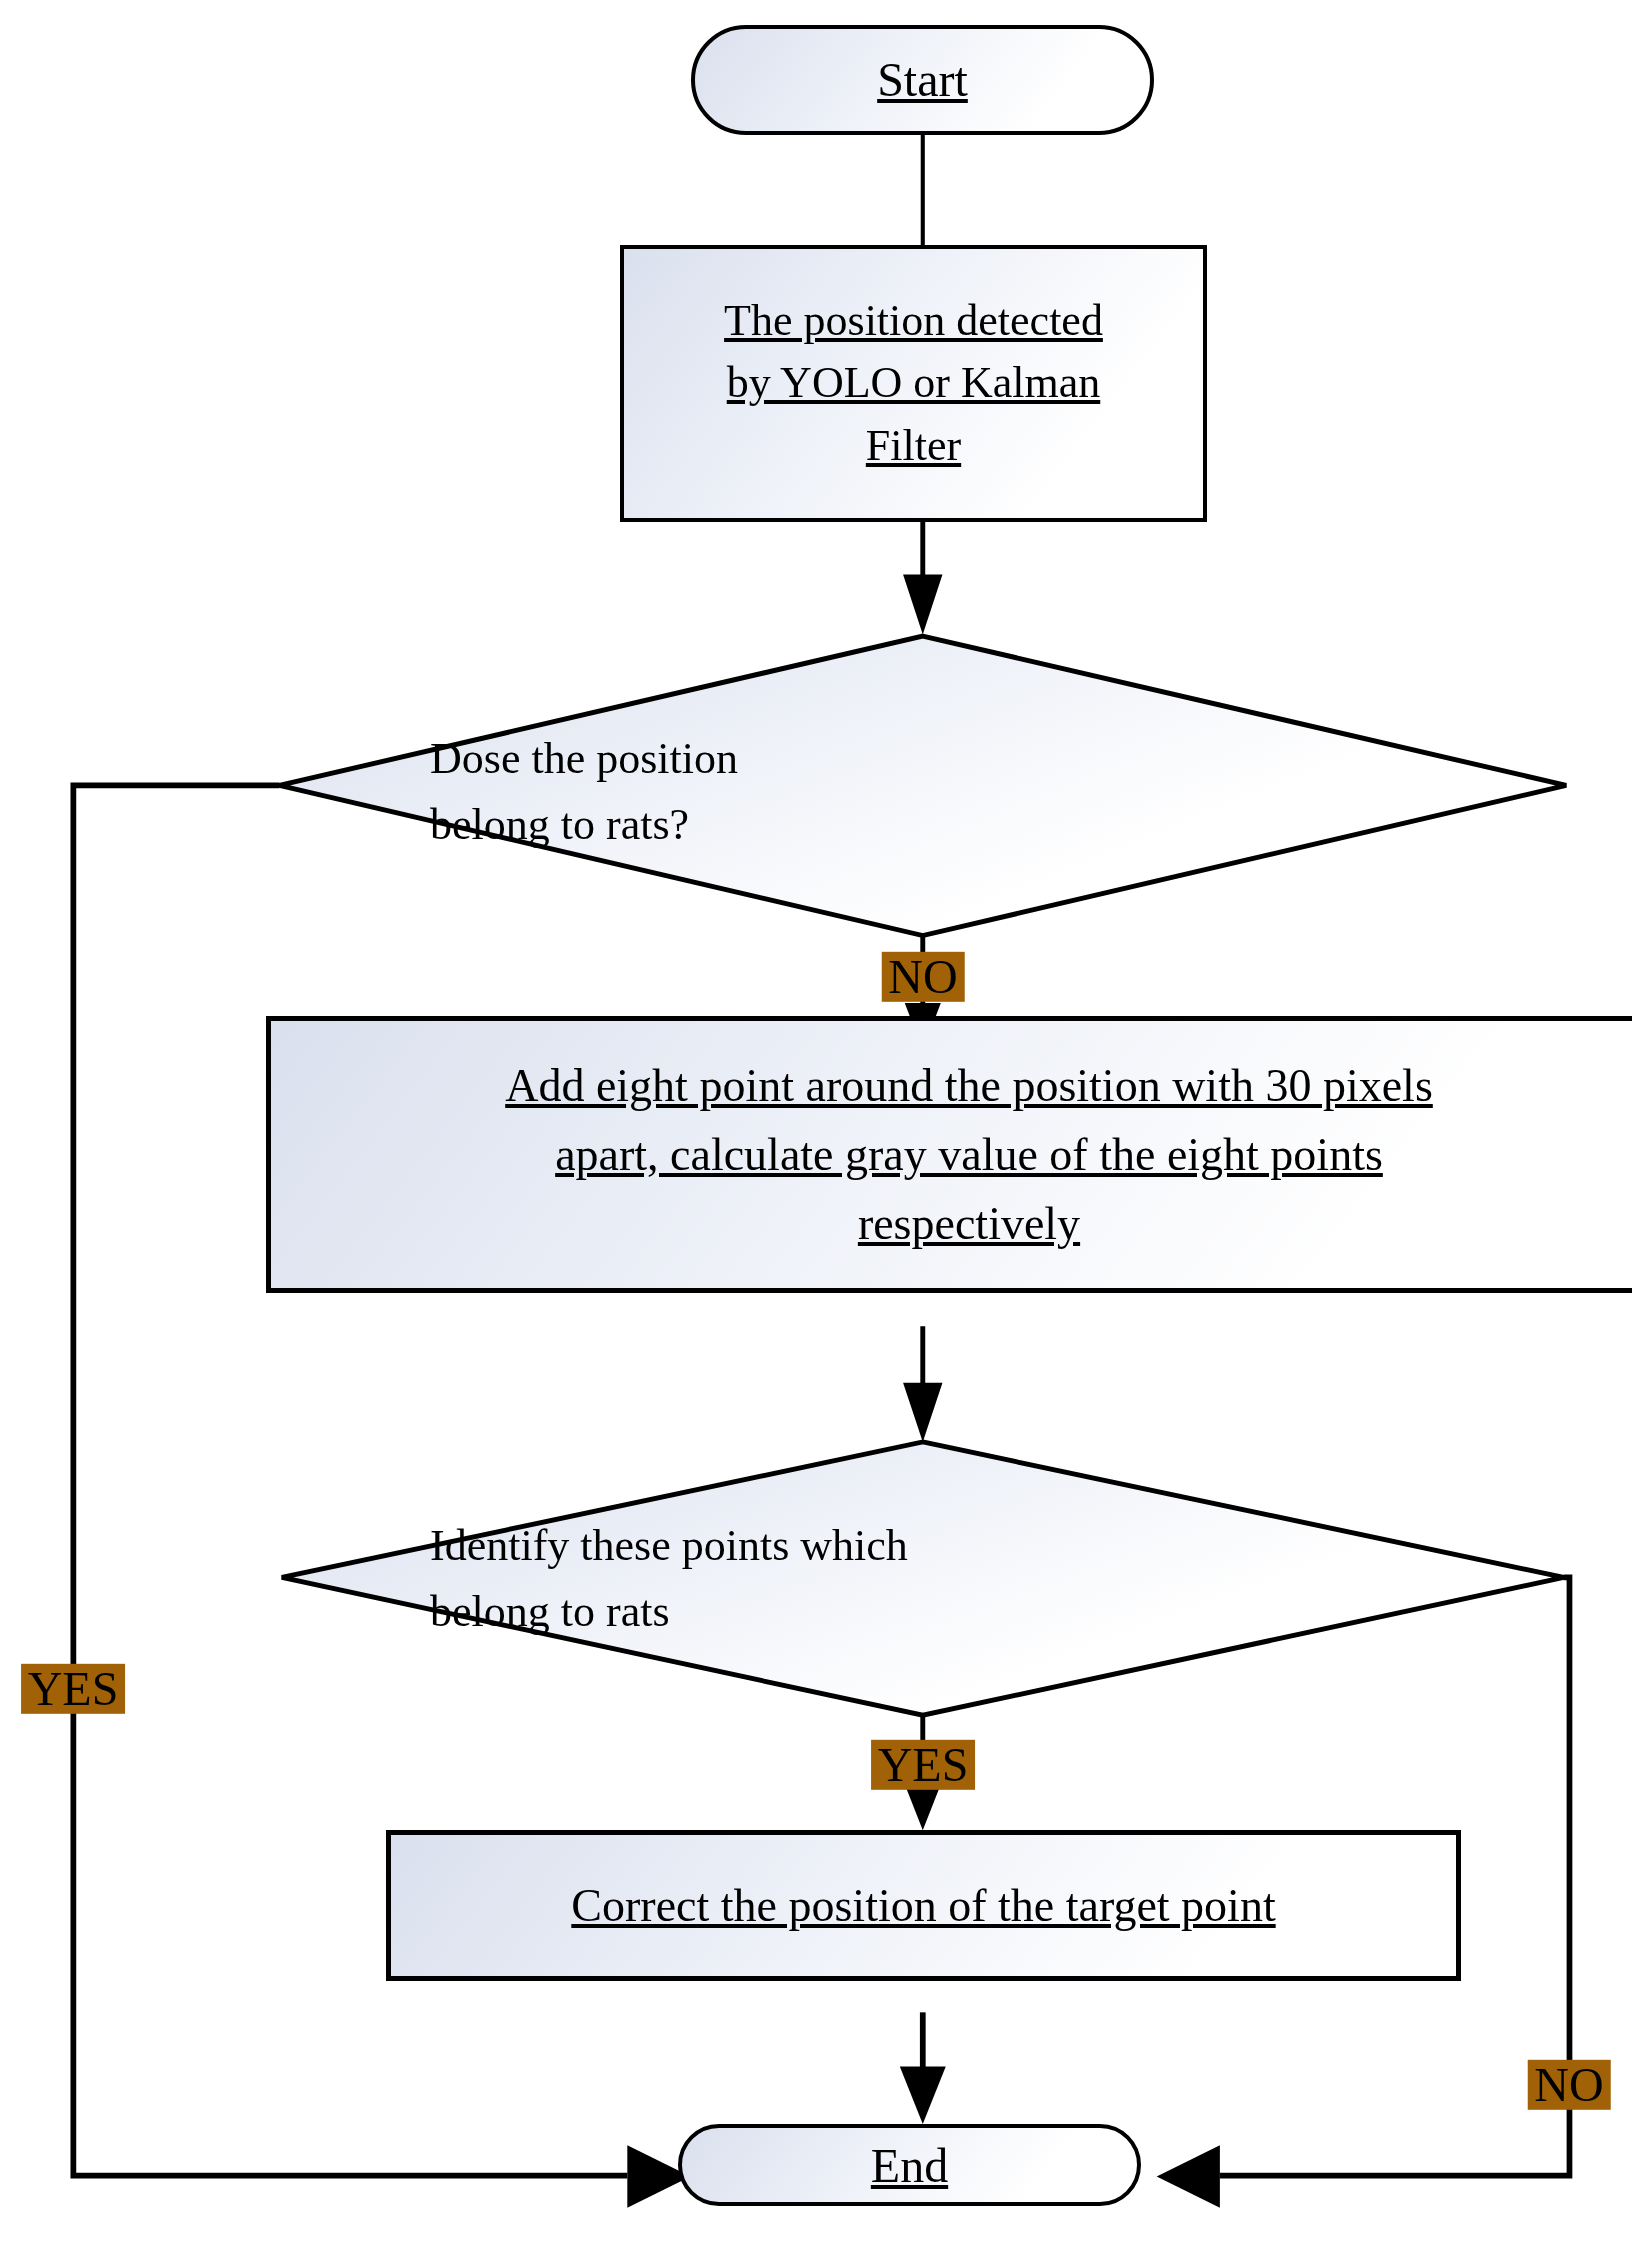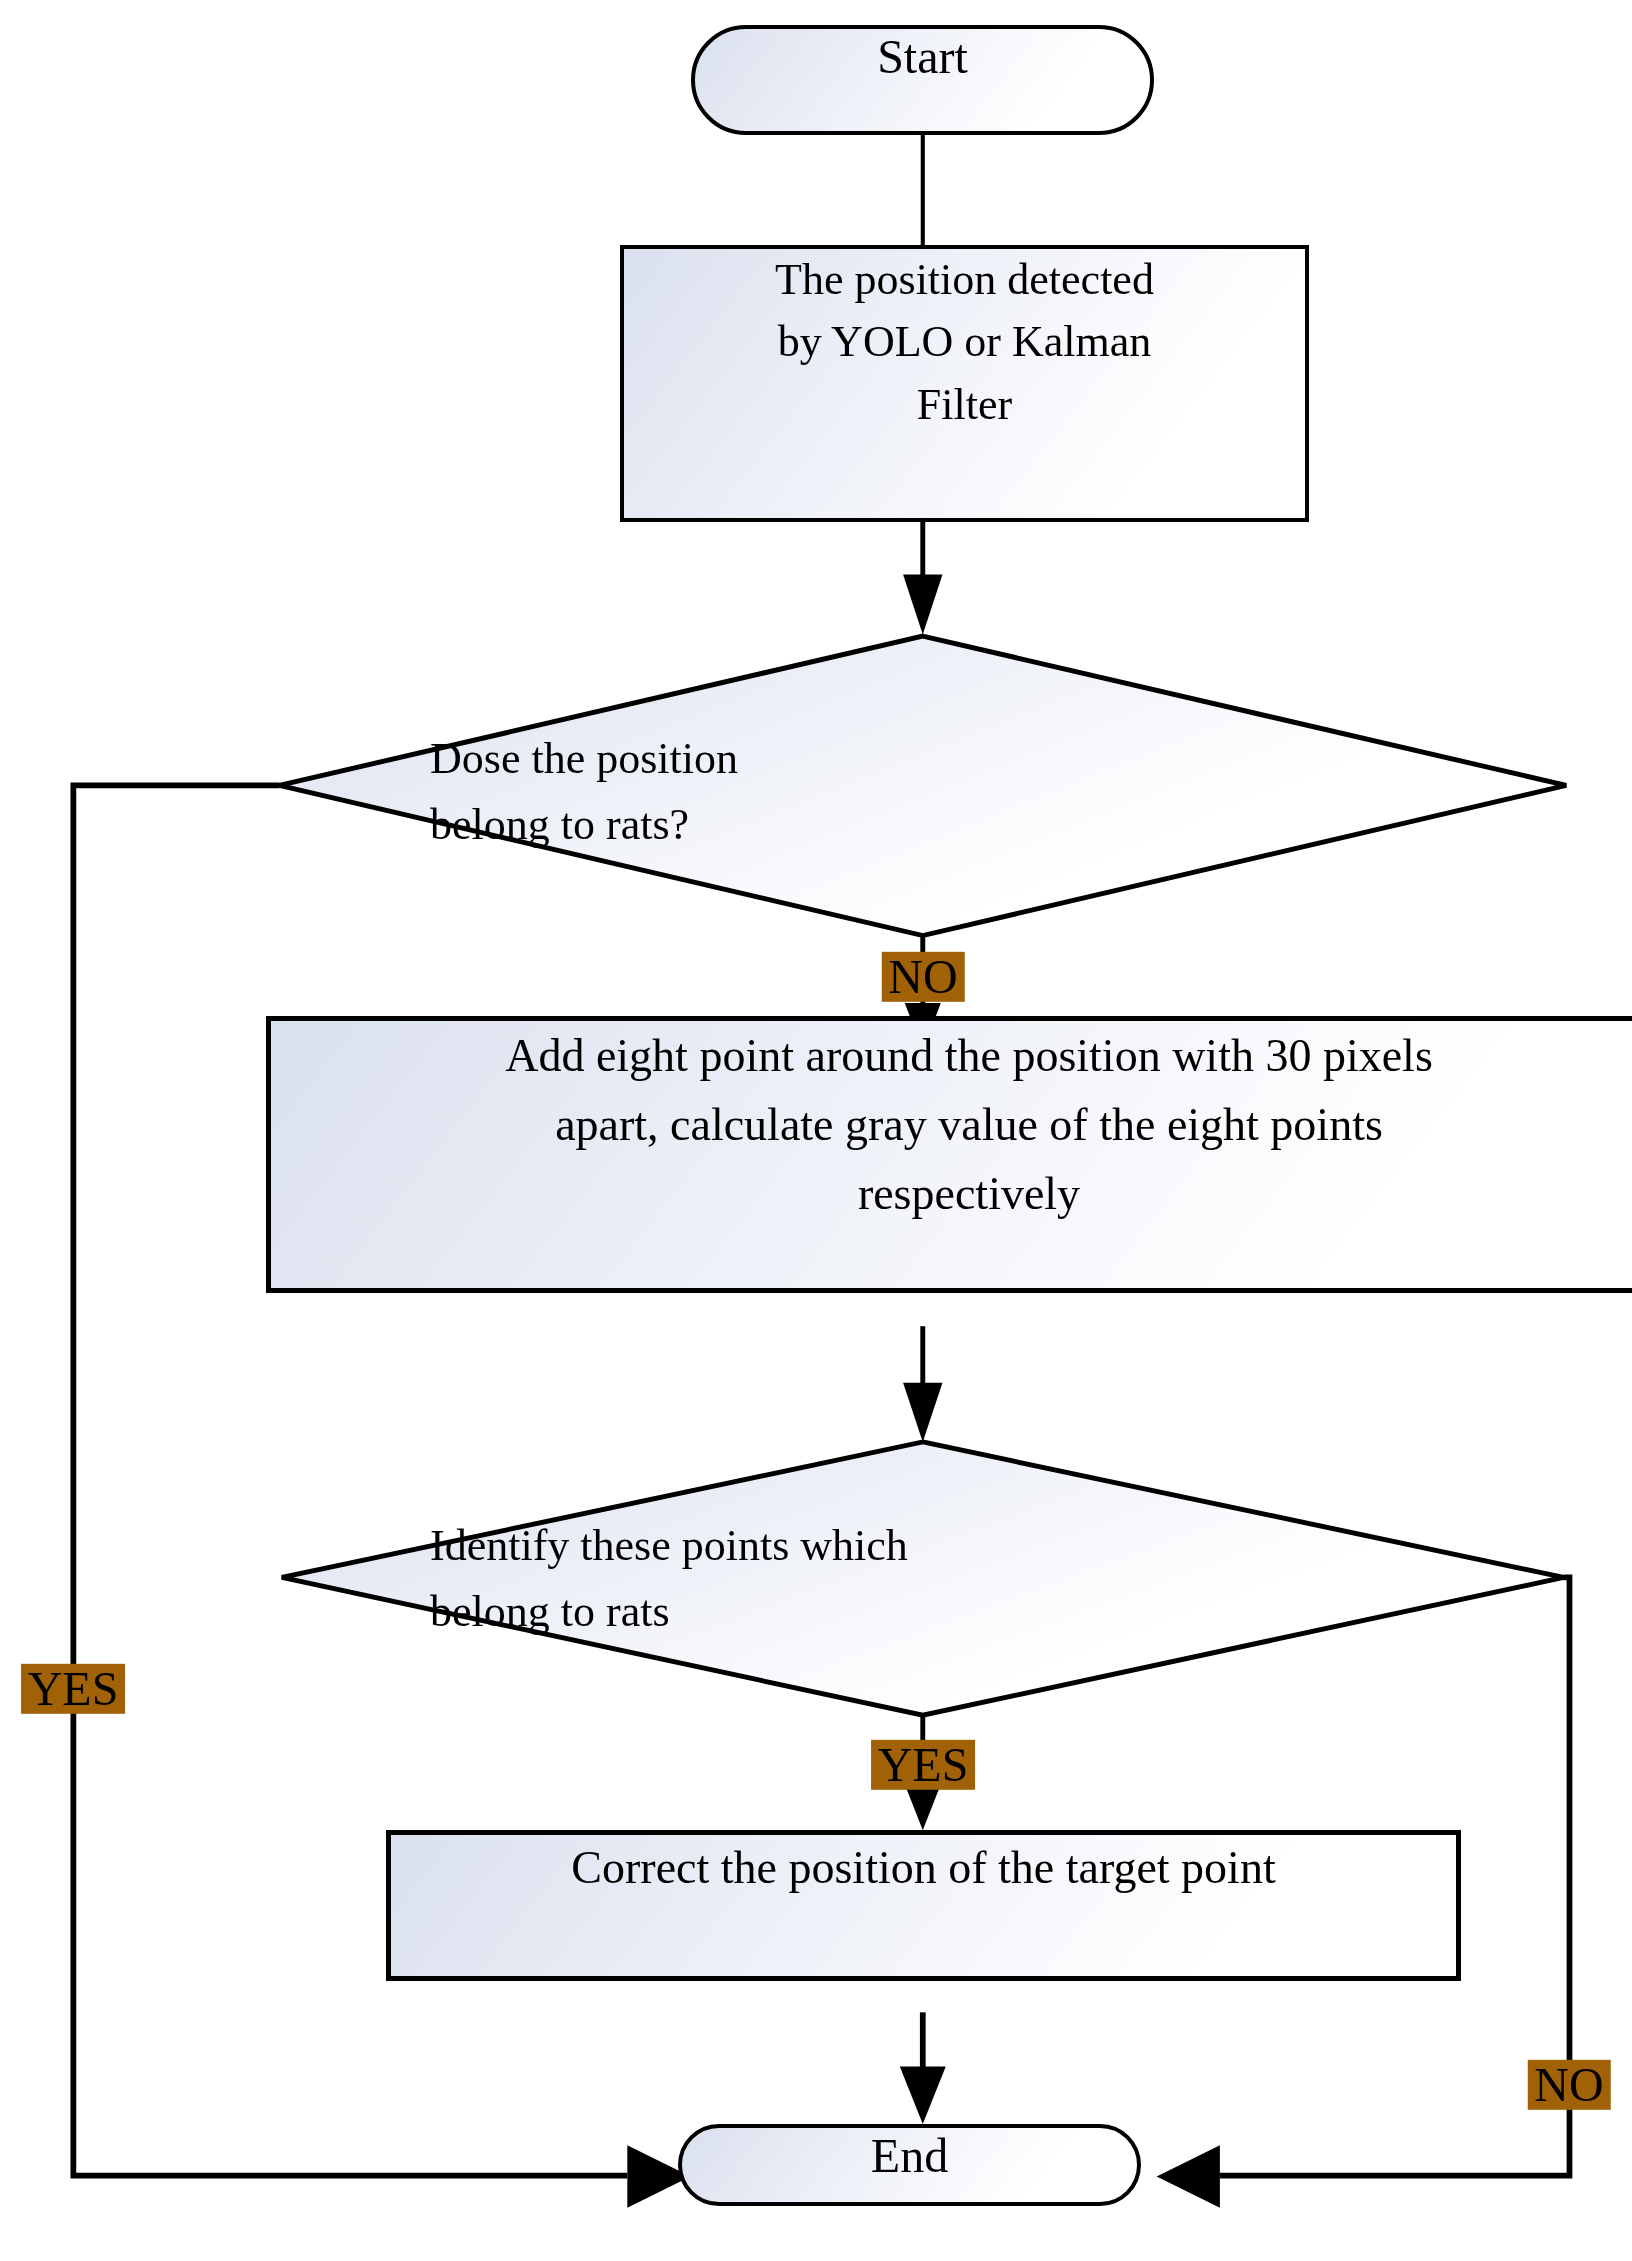--- a/index.html
+++ b/index.html
@@ -7,25 +7,26 @@
     position:relative;
     width:1633px;height:2261px;
     background:#ffffff;
     font-family:"Liberation Serif","DejaVu Serif",serif;
     color:#000;
     overflow:hidden;
   }
   #wires{position:absolute;left:0;top:0;z-index:0;}
   .shape{
     position:absolute;z-index:1;
-    display:flex;align-items:flex-start;justify-content:center;
+    display:flex;align-items:center;justify-content:center;
     background:linear-gradient(128deg,#dae0ee 0%,#eef1f8 40%,#ffffff 78%);
     border:4.9px solid #000;
     box-sizing:border-box;
     text-align:center;
+    text-decoration:underline;
   }
   .terminator{border-radius:57px;border-width:4.1px;font-size:48px;}
   .process{font-size:44px;line-height:1.42;}
   .process.wide{font-size:46px;line-height:1.5;border-width:5.7px;}
   .process.single{font-size:46px;border-width:5.7px;}
   .dtext{
     position:absolute;z-index:2;
     width:985px;left:430px;
     text-align:left;
     font-size:44px;line-height:1.5;
@@ -80,21 +81,21 @@
     <polygon points="764,2614 764,2690 841,2652" fill="#000"></polygon>
 
     <path d="M 1905,1922 L 1912,1922 L 1912,2651 L 1486,2651" fill="none" stroke="#000" stroke-width="7"></path>
     <polygon points="1486,2614 1486,2690 1409,2652" fill="#000"></polygon>
   </svg>
 
   <div class="shape terminator" style="left:691px;top:24.6px;width:463px;height:110px;">
     <span>Start</span>
   </div>
 
-  <div class="shape process" style="left:620px;top:245px;width:689px;height:277px;">
+  <div class="shape process" style="left:620px;top:245px;width:587px;height:277px;">
     <div>
       <span>The position detected</span>
       <span>by YOLO or Kalman</span>
       <span>Filter</span>
     </div>
   </div>
 
   <div class="dtext" style="top:726px;">
     <span>Dose the position</span>
     <span>belong to rats?</span>

